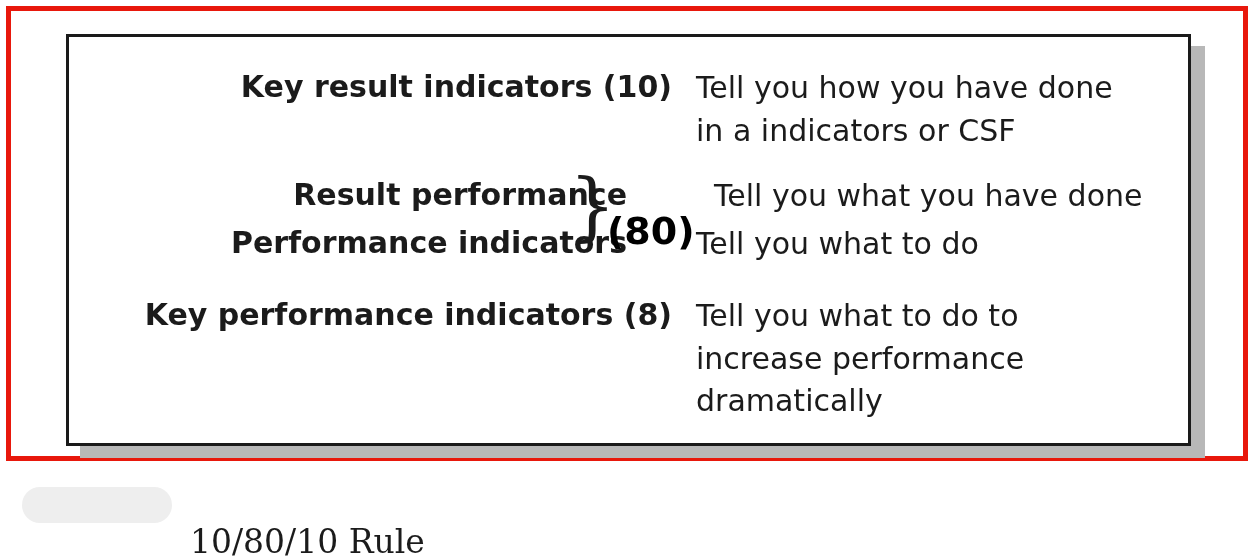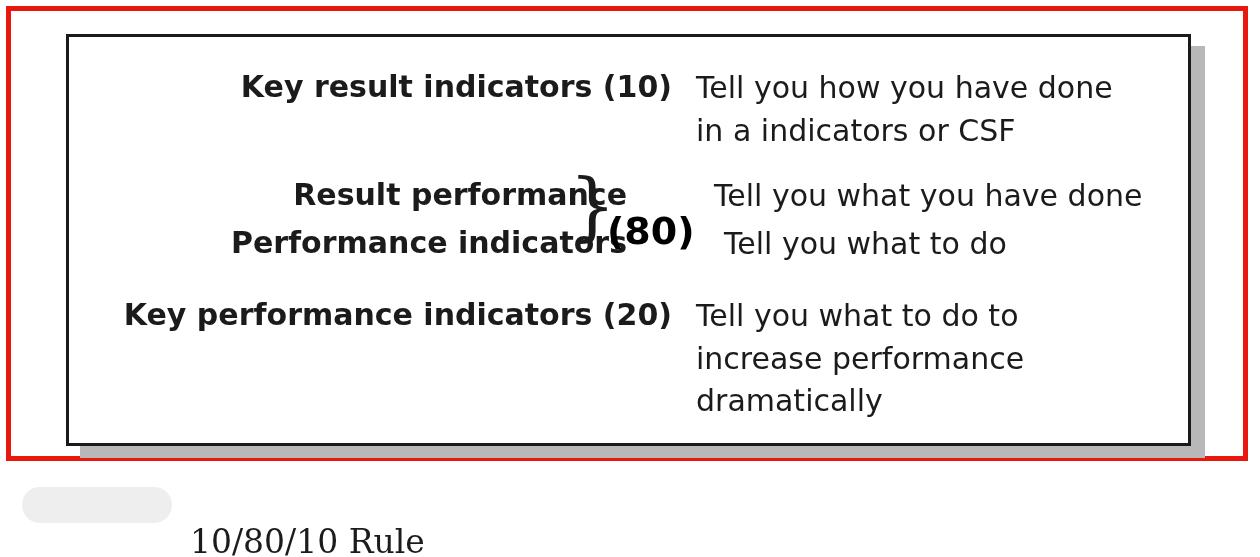--- a/index.html
+++ b/index.html
@@ -124,26 +124,26 @@
   <div class="diagram-inner">
 
     <div class="label-bold" style="right:516px; top:32px;">Key result indicators (10)</div>
     <div class="desc" style="left:627px; top:30px;">Tell you how you have done
 in a indicators or CSF</div>
 
     <div class="label-bold" style="right:561px; top:140px;">Result performance</div>
     <div class="desc" style="left:645px; top:138px;">Tell you what you have done</div>
 
     <div class="label-bold" style="right:561px; top:188px;">Performance indicators</div>
-    <div class="desc" style="left:655px; top:186px;">Tell you what to do</div>
+    <div class="desc" style="left:627px; top:186px;">Tell you what to do</div>
 
     <div class="brace" style="left:500px; top:132px;">}</div>
     <div class="brace-count" style="left:538px; top:172px;">(80)</div>
 
-    <div class="label-bold" style="right:516px; top:260px;">Key performance indicators (20)</div>
+    <div class="label-bold" style="right:516px; top:260px;">Key performance indicators (8)</div>
     <div class="desc" style="left:627px; top:258px;">Tell you what to do to
 increase performance
 dramatically</div>
 
   </div>
 </div>
 
 <div class="caption-blob"></div>
 <div class="caption-text">10/80/10 Rule</div>
 

